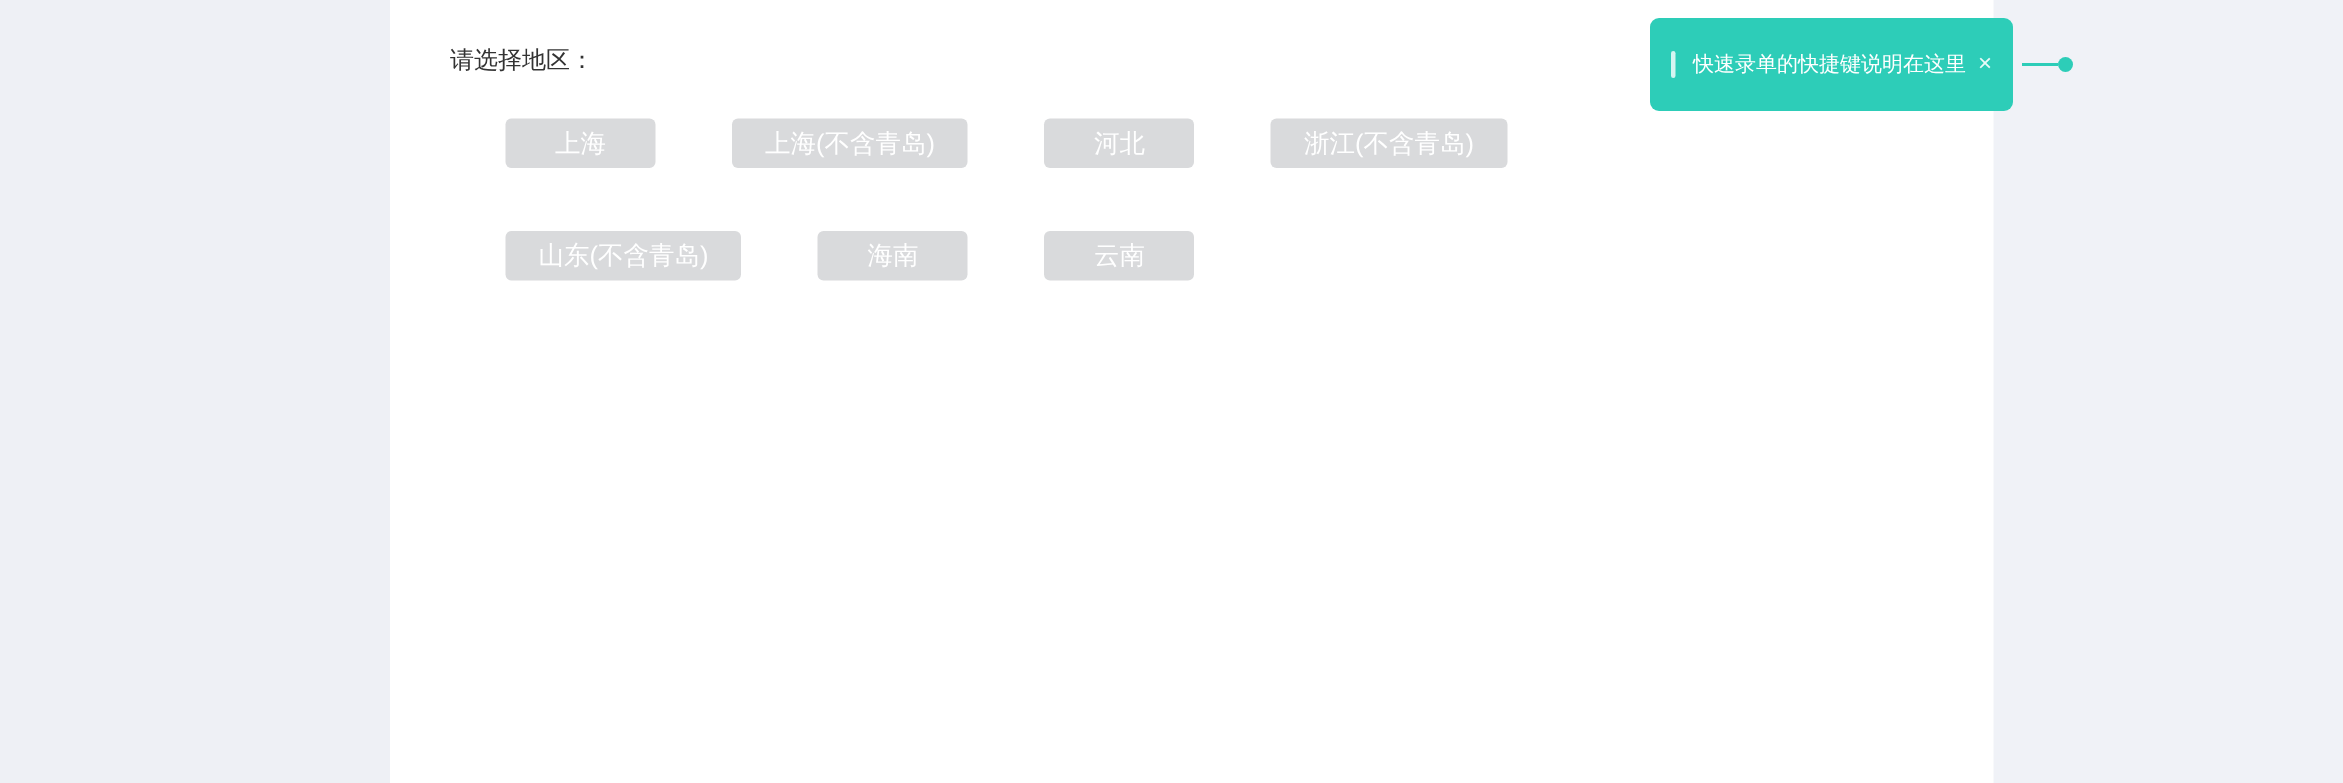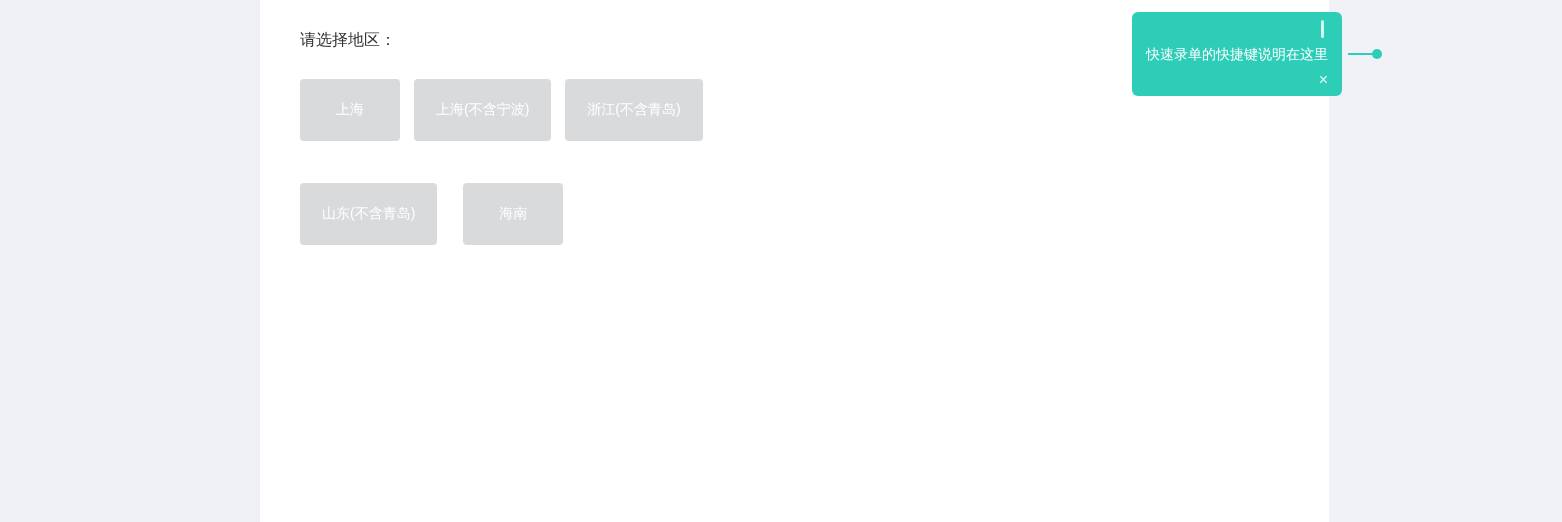--- a/index.html
+++ b/index.html
@@ -46,50 +46,50 @@
     .region-buttons {
       display: flex;
       flex-wrap: wrap;
       gap: 14px;
     }
 
     .region-btn {
       background: #d9dadc;
       border: none;
       border-radius: 4px;
-      padding: 22px 22px;
-      font-size: 14px;
+      padding: 5px 22px;
+      font-size: 17px;
       color: #fff;
       cursor: pointer;
       min-width: 100px;
       text-align: center;
       white-space: nowrap;
+      margin-left: 37px;
     }
 
     .tooltip-container {
       position: absolute;
       top: 12px;
       right: 180px;
       display: flex;
       align-items: center;
       gap: 6px;
     }
 
     .tooltip-bubble {
       background: #2dcdb8;
       color: #fff;
-      padding: 8px 14px;
+      padding: 22px 14px;
       border-radius: 6px;
       font-size: 14px;
       display: flex;
-      align-items: flex-end;
+      align-items: center;
       gap: 8px;
       white-space: nowrap;
       position: relative;
-      flex-direction: column;
     }
 
     .tooltip-bubble::before {
       content: '';
       display: inline-block;
       width: 3px;
       height: 18px;
       background: rgba(255,255,255,0.8);
       border-radius: 2px;
       margin-right: 4px;
@@ -125,44 +125,46 @@
     .row-1 {
       display: flex;
       flex-wrap: nowrap;
       gap: 14px;
       margin-bottom: 14px;
     }
 
     .row-2 {
       display: flex;
       flex-wrap: nowrap;
-      gap: 26px;
+      gap: 14px;
       align-items: flex-end;
     }
   </style>
 </head>
 <body>
 
 <div class="sidebar"></div>
 
 <div class="main-content">
   <div class="page-title">请选择地区：</div>
 
   <div class="region-buttons">
     <div class="row-1">
 
     <button class="region-btn">上海</button>
-        <button class="region-btn">上海(不含宁波)</button>
+        <button class="region-btn">上海(不含青岛)</button>
+        <button class="region-btn">河北</button>
         <button class="region-btn">浙江(不含青岛)</button>
       </div>
     <div style="flex-basis:100%; height:0;"></div>
     <div class="row-2">
 
     <button class="region-btn">山东(不含青岛)</button>
         <button class="region-btn">海南</button>
+        <button class="region-btn">云南</button>
       </div>
   </div>
 </div>
 
 <div class="tooltip-container">
   <div class="tooltip-bubble">
     <span>快速录单的快捷键说明在这里</span>
     <span class="tooltip-close">×</span>
   </div>
   <div class="tooltip-indicator">

